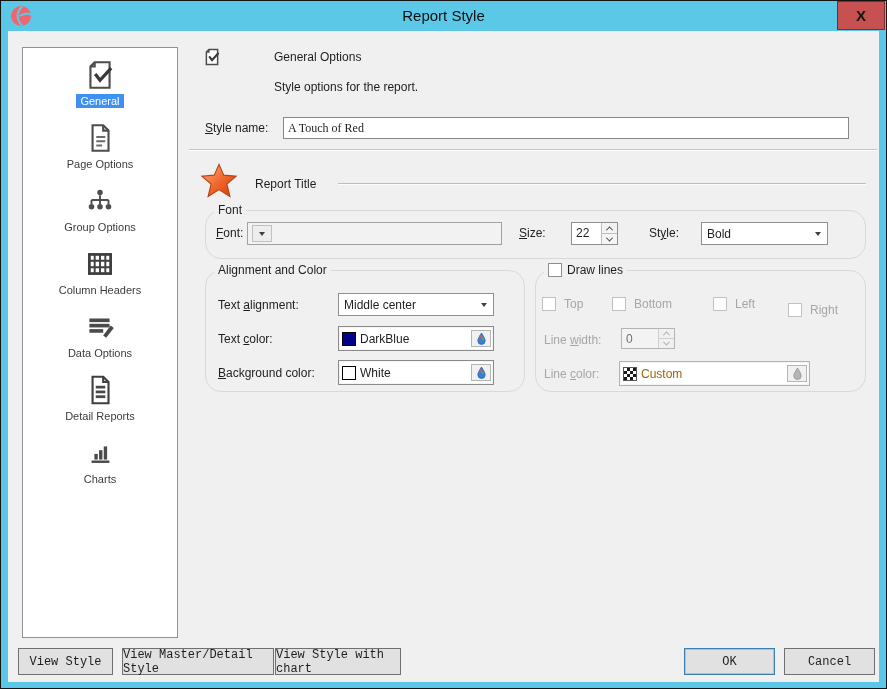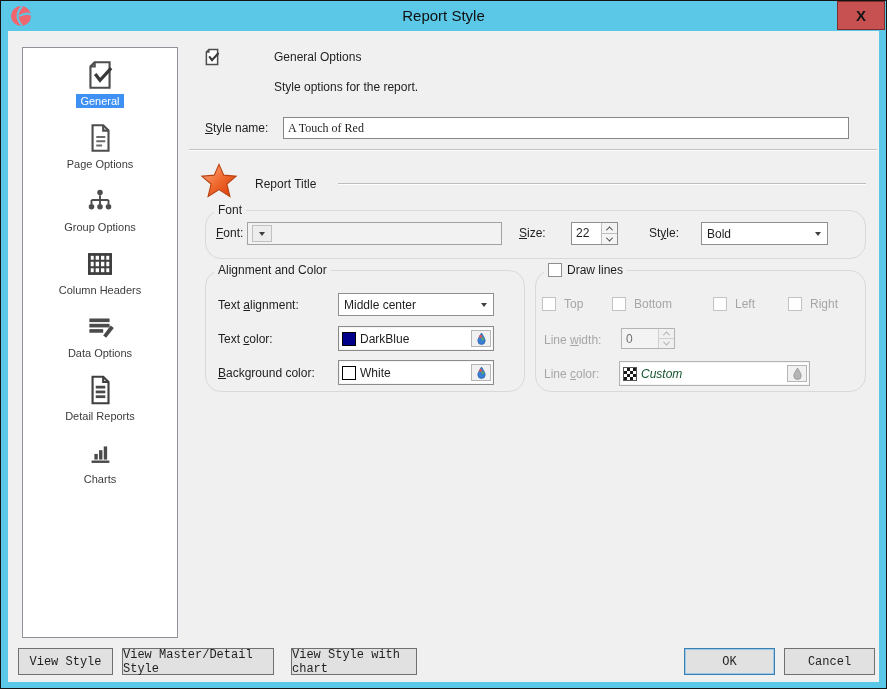--- a/index.html
+++ b/index.html
@@ -64,21 +64,21 @@
   .spinner.dis .spin-btns{border-color:#cfcfcf;}
   .spinner.dis .chev{border-color:#a9a9a9;}
   .picker{position:absolute;height:25px;border:1px solid #8a8a8a;box-shadow:inset 0 0 0 1px #f5f5f5;background:#ffffff;display:flex;align-items:center;padding:2px 2px 2px 3px;cursor:default;}
   .swatch{width:14px;height:14px;border:1px solid #000000;margin-right:4px;flex:none;}
   .swatch.darkblue{background:#00008B;}
   .swatch.white{background:#FFFFFF;}
   .swatch.custom{border-color:#555;background:repeating-conic-gradient(#1a1a1a 0% 25%, #ffffff 0% 50%);background-size:6px 6px;}
   .picker-text{flex:1;font-size:12px;color:#1e1e1e;white-space:nowrap;}
   .picker-btn{width:20px;height:17px;background:#f1f1f1;border:1px solid #b5b5b5;display:flex;align-items:center;justify-content:center;flex:none;}
   .picker.dis{border-color:#b2b2b2;}
-  .picker.dis .picker-text{color:#14532d;font-style:italic;}
+  .picker.dis .picker-text{color:#a16207;}
   
   .cb{display:inline-block;width:14px;height:14px;background:#ffffff;border:1px solid #8e8e8e;flex:none;}
   .cb.dis{border-color:#c2c2c2;}
   .cb-item{position:absolute;display:flex;align-items:center;gap:8px;}
   
   .btn{position:absolute;top:617px;height:27px;background:#e1e1e1;border:1px solid #707070;font-family:Liberation Mono, monospace;font-size:12px;color:#1e1e1e;display:flex;align-items:center;justify-content:center;cursor:default;}
   .btn.default{border:1px solid #3c7fb1;box-shadow:inset 0 0 0 1px #9fc7e8;}
   
   .pos{position:absolute;}
 </style>
@@ -279,21 +279,21 @@
         <span class="lbl dis">Top</span>
       </span>
       <span class="cb-item" style="left:76px;top:26px;">
         <span class="cb dis"></span>
         <span class="lbl dis">Bottom</span>
       </span>
       <span class="cb-item" style="left:167px;top:26px;margin-left:10px;">
         <span class="cb dis"></span>
         <span class="lbl dis">Left</span>
       </span>
-      <span class="cb-item" style="left:252px;top:26px;">
+      <span class="cb-item" style="left:252px;top:32px;">
         <span class="cb dis"></span>
         <span class="lbl dis">Right</span>
       </span>
       <span class="pos lbl dis" style="left:8px;top:62px;"><span>Line </span><span class="u">w</span><span>idth:</span></span>
       <div class="spinner dis" style="left:85px;top:57px;width:54px;height:21px;">
         <span class="spin-text">0</span>
         <span class="spin-btns">
           <span class="spin-up">
               <i class="chev up"></i>
             </span>
@@ -309,18 +309,18 @@
         <span class="picker-btn">
           <svg viewBox="0 0 12 14" width="11" height="13">
             <path d="M6 1 C 8.5 5, 10 7.5, 10 9.5 a4 4 0 0 1 -8 0 C 2 7.5, 3.5 5, 6 1 Z" fill="#b5b5b5" stroke="#8f8f8f" stroke-width="0.8"></path>
           </svg>
         </span>
       </div>
     </div>
 
     <div class="btn" style="left:10px;width:95px;">View Style</div>
     <div class="btn" style="left:114px;width:152px;">View Master/Detail Style</div>
-    <div class="btn" style="left:283px;width:126px;">View Style with chart</div>
+    <div class="btn" style="left:267px;width:126px;">View Style with chart</div>
     <div class="btn default" style="left:676px;width:91px;">OK</div>
     <div class="btn" style="left:776px;width:91px;">Cancel</div>
 
   </div>
 </div>
 
 </body></html>

